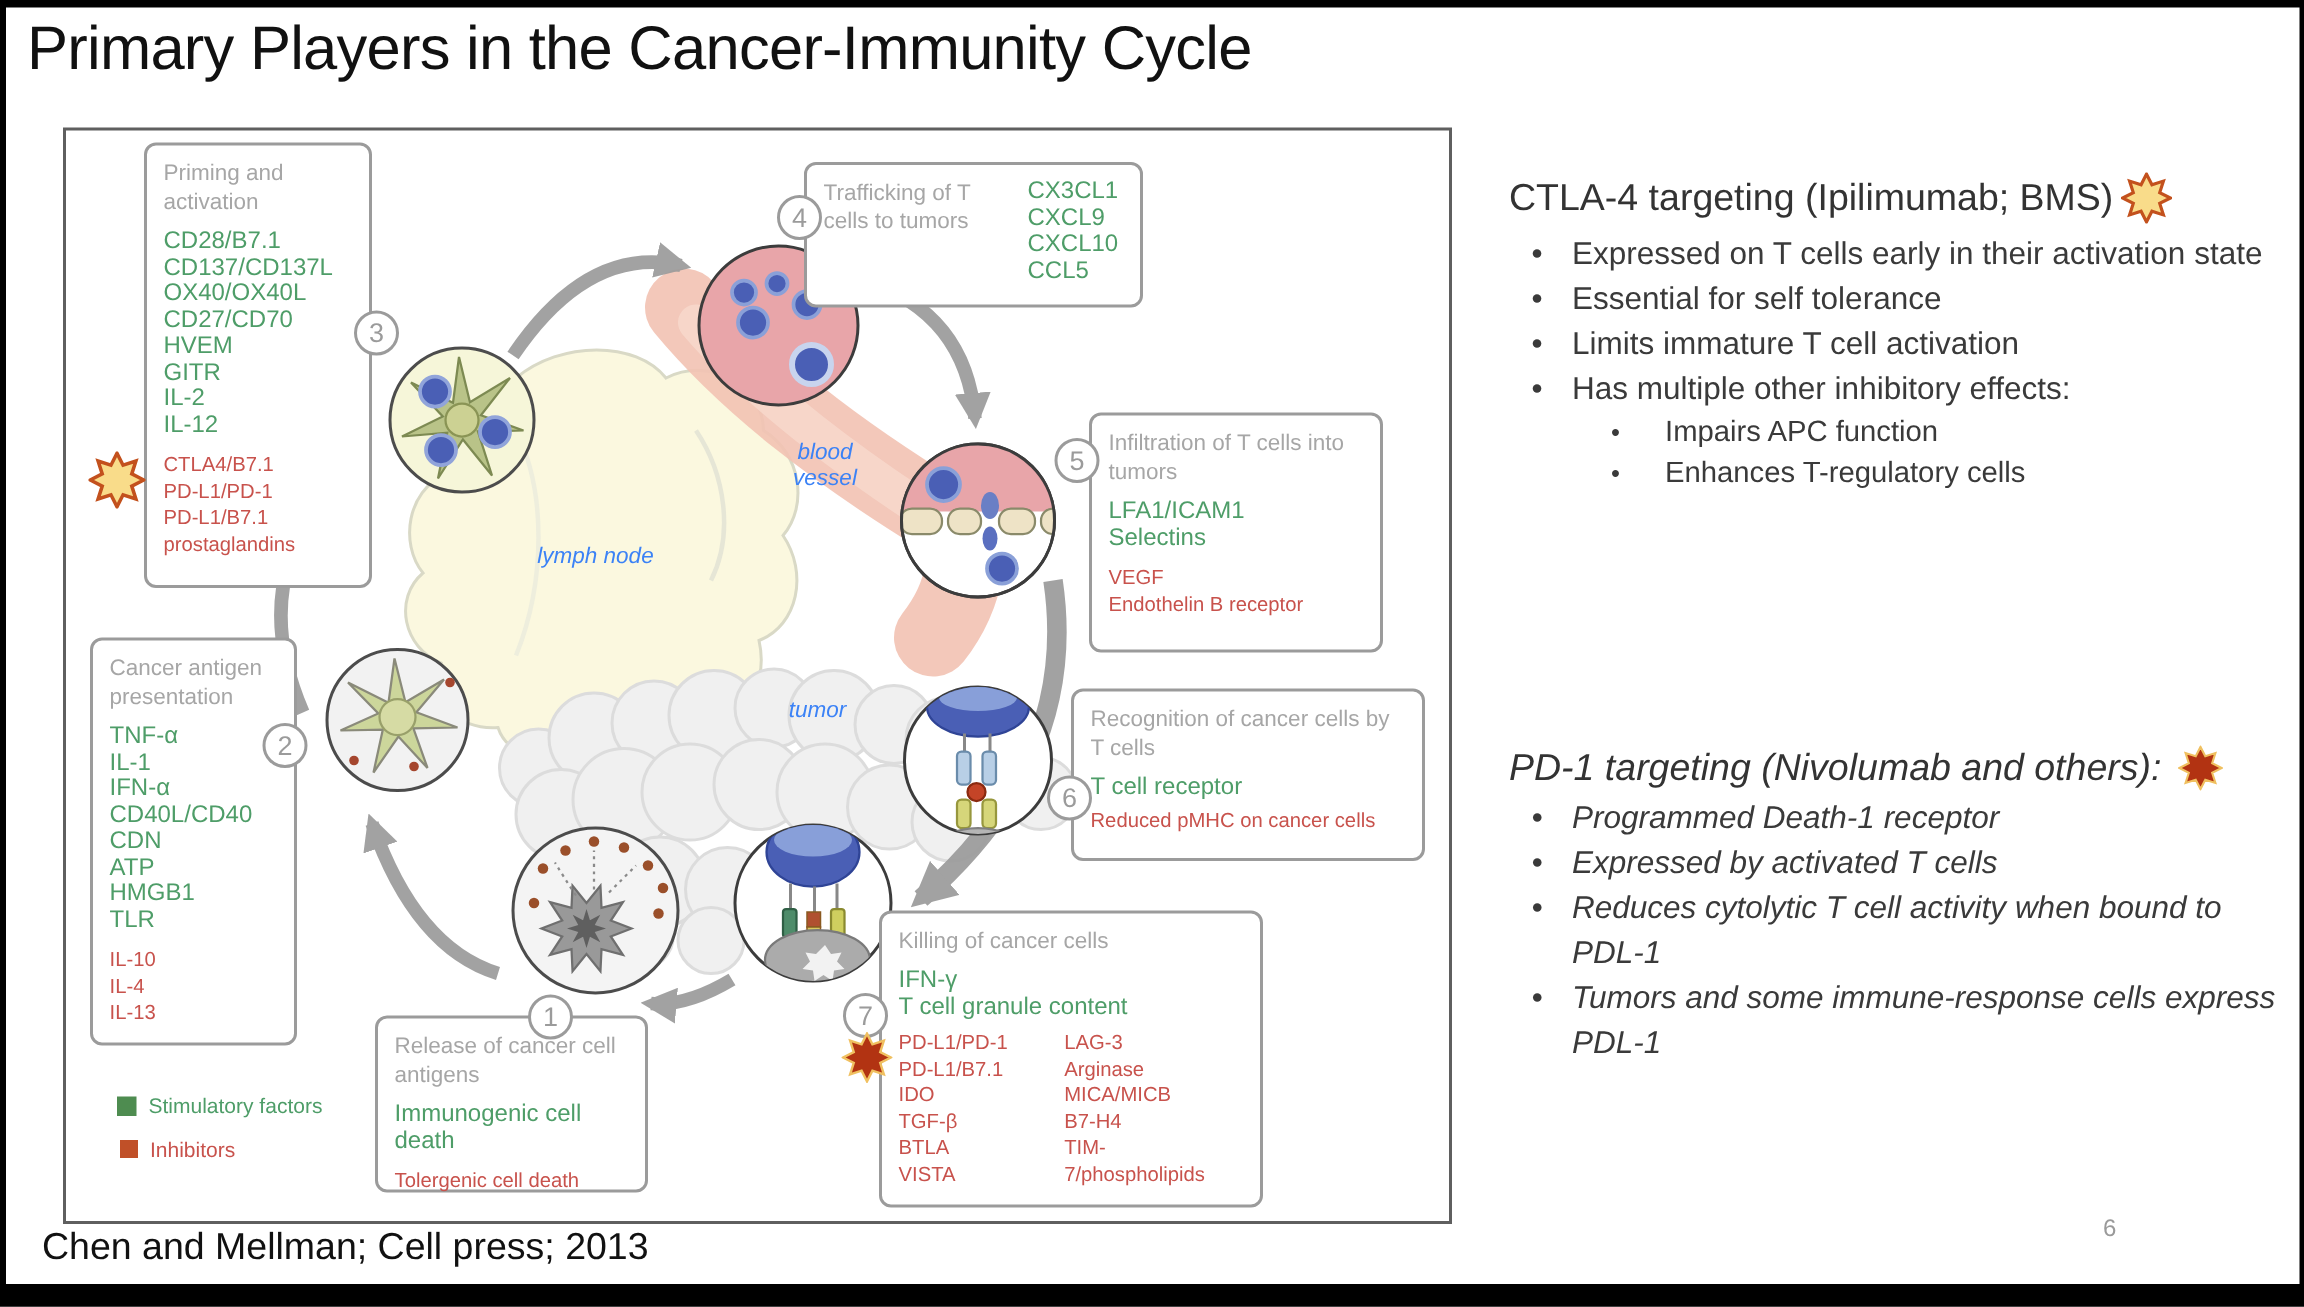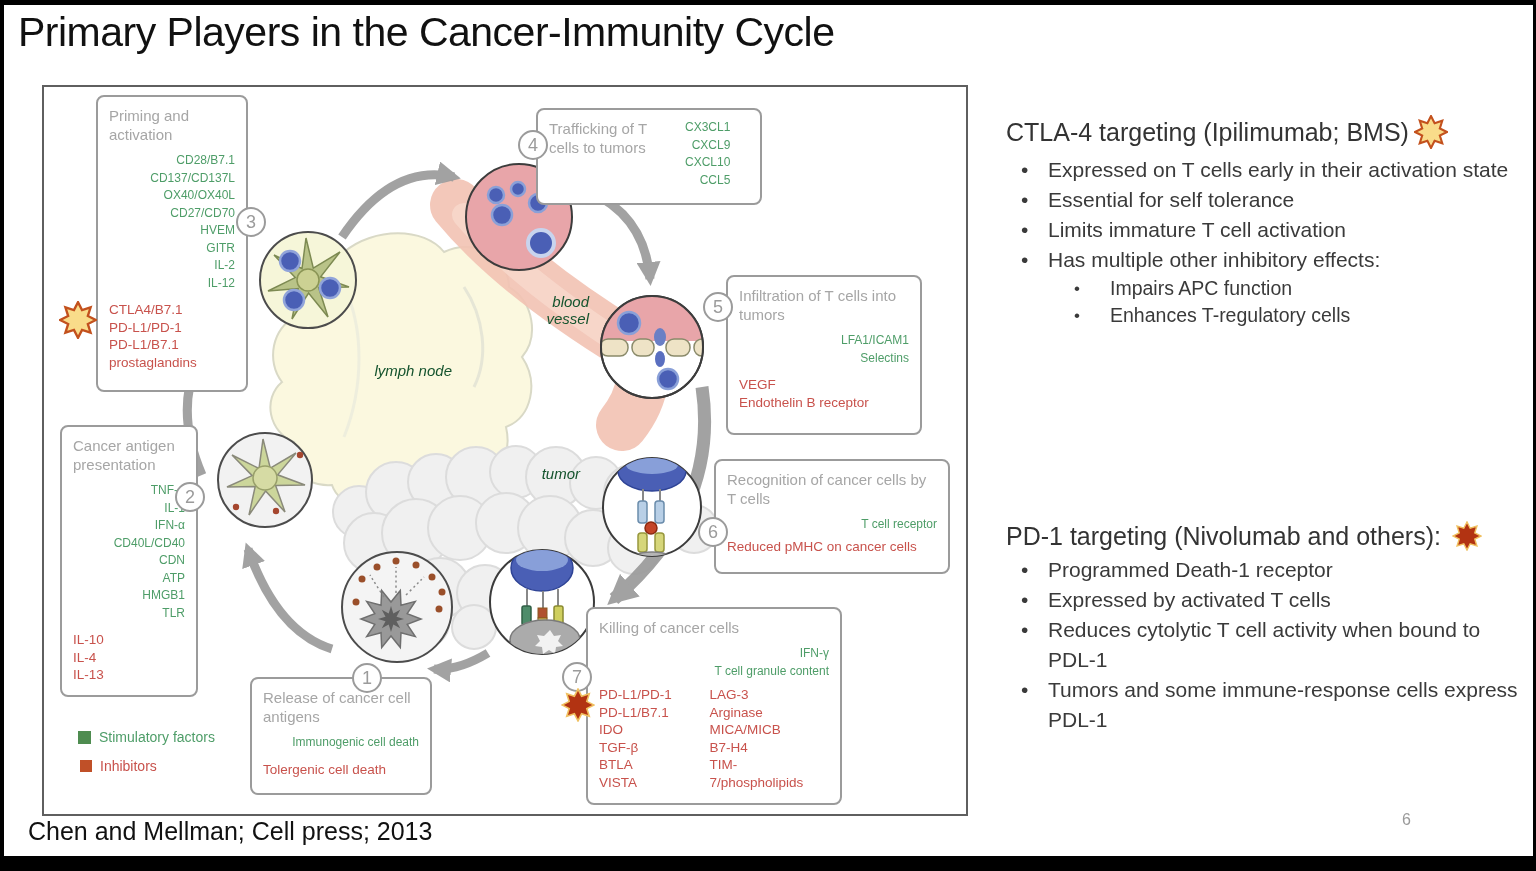--- a/index.html
+++ b/index.html
@@ -6,30 +6,30 @@
     font-family:"Liberation Sans",sans-serif;}
   #slide{position:absolute;left:4px;top:5px;width:1529px;height:851px;background:#ffffff;overflow:hidden;}
   .abs{position:absolute;}
   #title{left:14px;top:4px;font-size:41px;color:#111;letter-spacing:-.5px;}
   #panel{left:38px;top:80px;width:926px;height:731px;border:2px solid #5f5f5f;box-sizing:border-box;}
   #art{position:absolute;left:0;top:0;}
   
   .box{position:absolute;background:#fff;border:2px solid #9b9b9b;border-radius:8px;
        padding:9px 11px;box-sizing:border-box;z-index:5;}
   .box-title{color:#a6a6a6;font-size:15px;line-height:19px;margin-bottom:8px;}
-  .g{color:#4e9d68;font-size:12px;line-height:17.5px;text-align:right;}
+  .g{color:#4e9d68;font-size:16px;line-height:17.5px;}
   .r{color:#c8524c;font-size:13.5px;line-height:17.5px;}
   .gap{height:9px;}
   .cols{display:flex;gap:16px;}
   
   .badge{position:absolute;width:30px;height:30px;border:2.5px solid #9b9b9b;border-radius:50%;
          background:#fff;color:#9b9b9b;font-size:18px;display:flex;align-items:center;
          justify-content:center;z-index:8;box-sizing:border-box;}
   
-  .maplabel{position:absolute;font-style:italic;color:#14532d;font-size:15px;text-align:right;z-index:4;}
+  .maplabel{position:absolute;font-style:italic;color:#3b82f6;font-size:15px;text-align:center;z-index:4;}
   
   .leg-row{position:absolute;display:flex;align-items:center;gap:8px;font-size:14px;}
   .sw{width:13px;height:13px;display:inline-block;}
   
   .rp{position:absolute;left:1002px;width:516px;color:#3a3a3a;}
   .rp-head{font-size:25px;color:#333;display:flex;align-items:center;gap:5px;white-space:nowrap;}
   .bul{position:relative;padding-left:42px;font-size:21px;line-height:30px;}
   .bul::before{content:"\2022";position:absolute;left:15px;}
   .sub{position:relative;padding-left:104px;font-size:19.5px;line-height:27px;}
   .sub::before{content:"\2022";position:absolute;left:68px;font-size:17px;}
@@ -334,21 +334,21 @@
     <div style="margin-top:6px;">
       <div class="bul">Expressed on T cells early in their activation state</div>
       <div class="bul">Essential for self tolerance</div>
       <div class="bul">Limits immature T cell activation</div>
       <div class="bul">Has multiple other inhibitory effects:</div>
       <div class="sub">Impairs APC function</div>
       <div class="sub">Enhances T-regulatory cells</div>
     </div>
   </div>
 
-  <div class="rp" style="top:516px;">
+  <div class="rp" style="top:492px;font-style:italic;">
     <div class="rp-head">
       <span>PD-1 targeting (Nivolumab and others):</span>
       <svg width="30" height="30" viewBox="0 0 32 32" style="margin-left:6px;">
         <polygon points="31,16 24.3,19.4 26.6,26.6 19.4,24.3 16,31 12.6,24.3 5.4,26.6 7.7,19.4 1,16 7.7,12.6 5.4,5.4 12.6,7.7 16,1 19.4,7.7 26.6,5.4 24.3,12.6" fill="#b23312" stroke="#f0c060" stroke-width="1.5"></polygon>
       </svg>
     </div>
     <div style="margin-top:4px;">
       <div class="bul">Programmed Death-1 receptor</div>
       <div class="bul">Expressed by activated T cells</div>
       <div class="bul">Reduces cytolytic T cell activity when bound to PDL-1</div>

